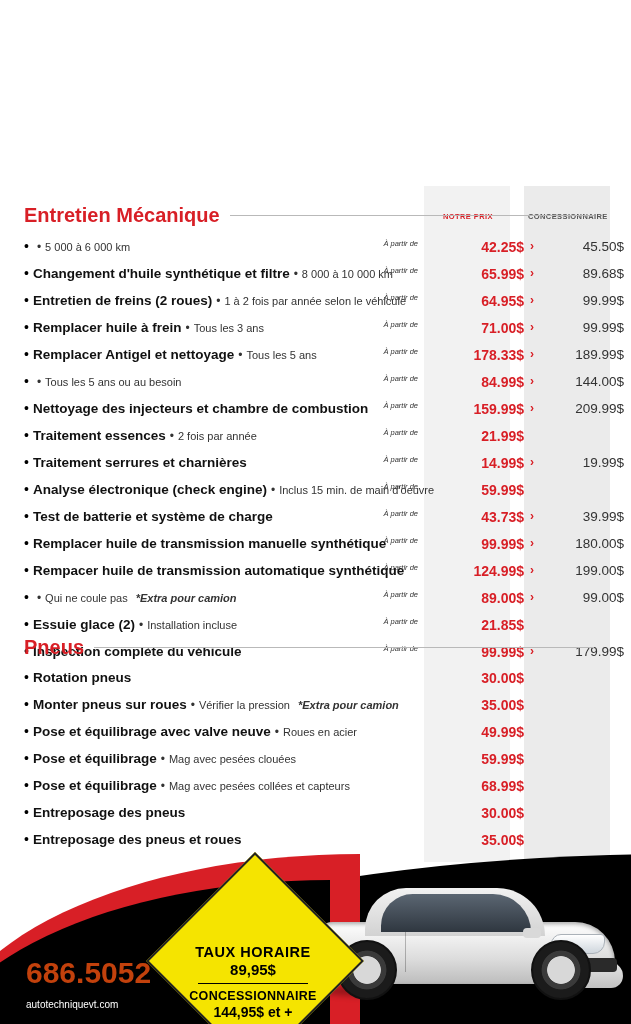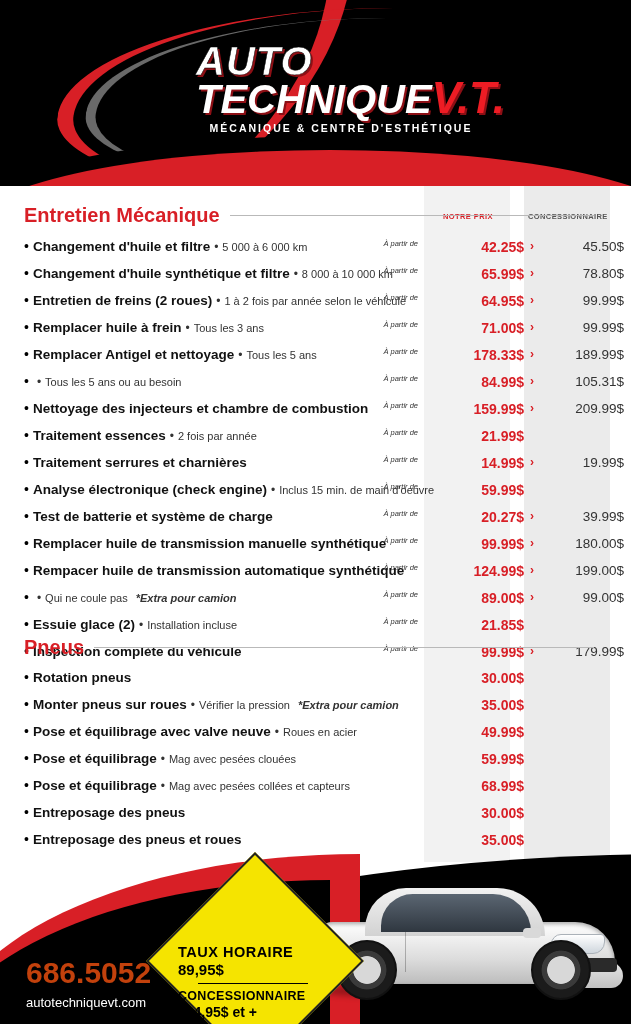--- a/index.html
+++ b/index.html
@@ -148,29 +148,29 @@
   }
   .footer-black2{
     position:absolute;left:-70px;bottom:-46px;width:400px;height:190px;background:#000;
     border-radius:100% 0 0 0 / 100% 0 0 0;
   }
   .phone{
     position:absolute;left:26px;bottom:34px;color:#c2410c;font-size:30px;font-weight:bold;
     letter-spacing:0px;
   }
   .website{
-    position:absolute;left:26px;bottom:14px;color:#fff;font-size:13px;
+    position:absolute;left:26px;bottom:14px;color:#fff;font-size:10px;
   }
   .tag{
     position:absolute;left:178px;bottom:-14px;width:150px;height:150px;
     background:#f5e400;transform:rotate(45deg);
     border:2px solid #222;
   }
   .tag-inner{
-    position:absolute;left:178px;bottom:4px;width:150px;color:#000;
+    position:absolute;left:178px;bottom:4px;width:150px;text-align:center;color:#000;
   }
   .tag-l1{font-size:14.5px;font-weight:bold;letter-spacing:.5px;}
   .tag-l2{font-size:15px;font-weight:bold;margin-top:1px;}
   .tag-sep{width:110px;height:1px;background:#000;margin:5px auto;}
   .tag-l3{font-size:12.5px;font-weight:bold;letter-spacing:.3px;}
   .tag-l4{font-size:14px;font-weight:bold;margin-top:1px;}
 
   
   .car{position:absolute;right:6px;bottom:18px;width:330px;height:140px;}
   .car-body{
@@ -217,76 +217,57 @@
   }
   .car-mirror{
     position:absolute;left:228px;bottom:68px;width:18px;height:10px;background:#d9d9d9;border-radius:4px;
   }
 </style>
 </head>
 <body>
 
 <div class="page">
 
-  <div class="header">
-    <div class="hdr-red-swoosh"></div>
-    <div class="hdr-black-swoosh"></div>
-    <div class="hdr-arc"></div>
-    <div class="hdr-grey-arc"></div>
-
-    <div class="logo">
-      <div class="logo-line1">AUTO</div>
-      <div class="logo-line2">
-        <span>TECHNIQUE</span><span class="vt">V.T.</span>
-      </div>
-      <div class="logo-sub">MÉCANIQUE &amp; CENTRE D'ESTHÉTIQUE</div>
-      <div class="logo-depuis">Depuis 1994</div>
-    </div>
-
-    <div class="hdr-bottom-curve"></div>
-    <div class="hdr-bottom-curve-red"></div>
-  </div>
 
   <div class="content">
     <div class="col-band band-1"></div>
     <div class="col-band band-2"></div>
 
     <div class="colhead ours">NOTRE PRIX</div>
     <div class="colhead conc">CONCESSIONNAIRE</div>
 
     <div class="mech-block">
       <div class="title-row">
         <div class="section-title">Entretien Mécanique</div>
         <div class="title-rule"></div>
       </div>
 
       <div id="mech-rows" style="margin-top:12px;">
           <div class="row">
             <span class="bullet">•</span>
-            <span class="item-main">Changement d'huile et filtre</span>
             <span class="item-sep">•</span>
             <span class="item-sub">5 000 à 6 000 km</span>
             <span class="apartir">À partir de</span>
             <span class="price-ours">
               <span>42.25$</span>
             </span>
             <span class="chev">›</span>
             <span class="price-conc">45.50$</span>
           </div>
           <div class="row">
             <span class="bullet">•</span>
             <span class="item-main">Changement d'huile synthétique et filtre</span>
             <span class="item-sep">•</span>
             <span class="item-sub">8 000 à 10 000 km</span>
             <span class="apartir">À partir de</span>
             <span class="price-ours">
               <span>65.99$</span>
             </span>
             <span class="chev">›</span>
-            <span class="price-conc">78.80$</span>
+            <span class="price-conc">89.68$</span>
           </div>
           <div class="row">
             <span class="bullet">•</span>
             <span class="item-main">Entretien de freins (2 roues)</span>
             <span class="item-sep">•</span>
             <span class="item-sub">1 à 2 fois par année selon le véhicule</span>
             <span class="apartir">À partir de</span>
             <span class="price-ours">
               <span>64.95$</span>
             </span>
@@ -319,21 +300,21 @@
           </div>
           <div class="row">
             <span class="bullet">•</span>
             <span class="item-sep">•</span>
             <span class="item-sub">Tous les 5 ans ou au besoin</span>
             <span class="apartir">À partir de</span>
             <span class="price-ours">
               <span>84.99$</span>
             </span>
             <span class="chev">›</span>
-            <span class="price-conc">105.31$</span>
+            <span class="price-conc">144.00$</span>
           </div>
           <div class="row">
             <span class="bullet">•</span>
             <span class="item-main">Nettoyage des injecteurs et chambre de combustion</span>
             <span class="apartir">À partir de</span>
             <span class="price-ours">
               <span>159.99$</span>
             </span>
             <span class="chev">›</span>
             <span class="price-conc">209.99$</span>
@@ -366,21 +347,21 @@
             <span class="apartir">À partir de</span>
             <span class="price-ours">
               <span>59.99$</span>
             </span>
           </div>
           <div class="row">
             <span class="bullet">•</span>
             <span class="item-main">Test de batterie et système de charge</span>
             <span class="apartir">À partir de</span>
             <span class="price-ours">
-              <span>20.27$</span>
+              <span>43.73$</span>
             </span>
             <span class="chev">›</span>
             <span class="price-conc">39.99$</span>
           </div>
           <div class="row">
             <span class="bullet">•</span>
             <span class="item-main">Remplacer huile de transmission manuelle synthétique</span>
             <span class="apartir">À partir de</span>
             <span class="price-ours">
               <span>99.99$</span>

